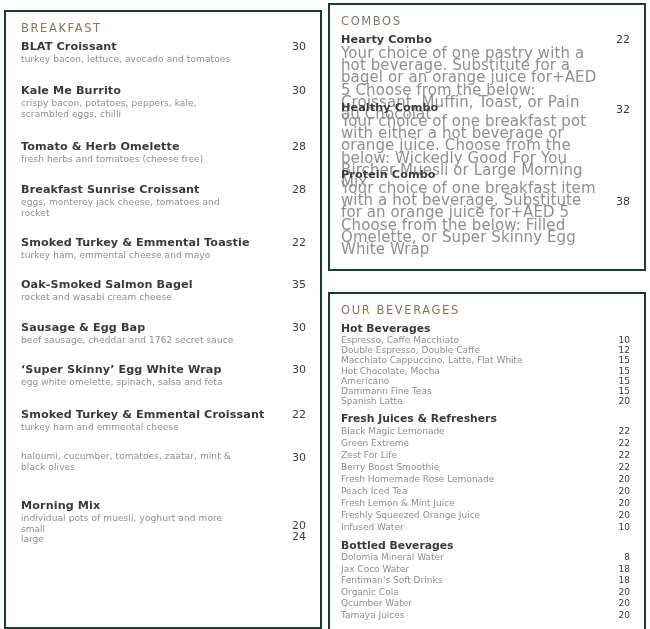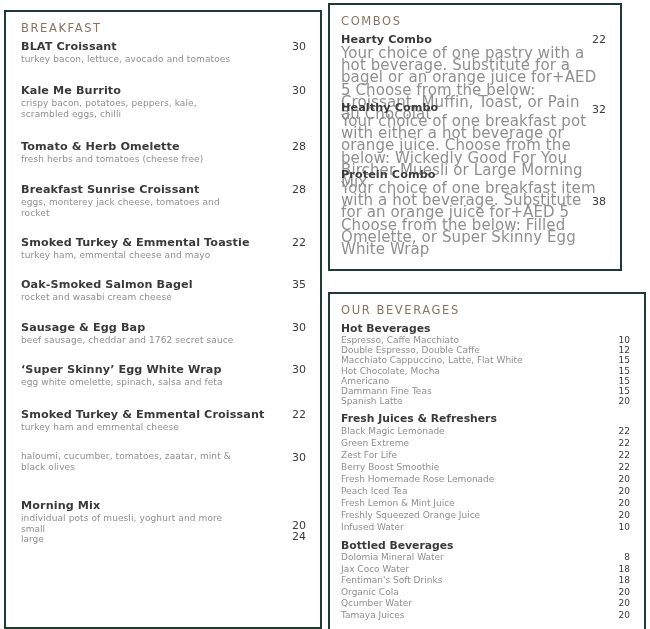--- a/index.html
+++ b/index.html
@@ -1,19 +1,19 @@
 <!DOCTYPE html>
 <html><head>
 <meta charset="utf-8">
 <style>
   html, body { margin: 0; padding: 0; background: #ffffff; }
   body { width: 650px; height: 629px; position: relative; overflow: hidden; font-family: "DejaVu Sans", sans-serif; }
   .panel { position: absolute; border: 2px solid #1f3a2f; box-sizing: border-box; background: #fff; }
   #breakfast { left: 4px; top: 10px; width: 318px; height: 619px; }
-  #combos { left: 328px; top: 3px; width: 294px; height: 268px; padding-left: 9px; }
+  #combos { left: 328px; top: 3px; width: 318px; height: 268px; padding-left: 9px; }
   #beverages { left: 328px; top: 292px; width: 318px; height: 340px; }
   .sec-title { position: absolute; left: 15px; top: 9px; font-size: 11.5px; letter-spacing: 1.6px; color: #8a7460; }
   #combos .sec-title, #beverages .sec-title { left: 11px; }
   .item { position: absolute; left: 15px; right: 12px; }
   .item-name { font-size: 11.2px; font-weight: bold; color: #3a3a3a; line-height: 14px; letter-spacing: 0.1px; }
   .item-desc { font-size: 9px; color: #8f8f8f; line-height: 11px; width: 240px; letter-spacing: 0.1px; }
   .item-price { position: absolute; right: 2px; top: 0px; font-size: 11px; color: #3a3a3a; }
   .sizes { font-size: 9px; color: #8f8f8f; line-height: 10px; }
   .size-row { position: relative; }
   .size-price { position: absolute; right: 2px; top: 0; color: #3a3a3a; font-size: 11px; }

